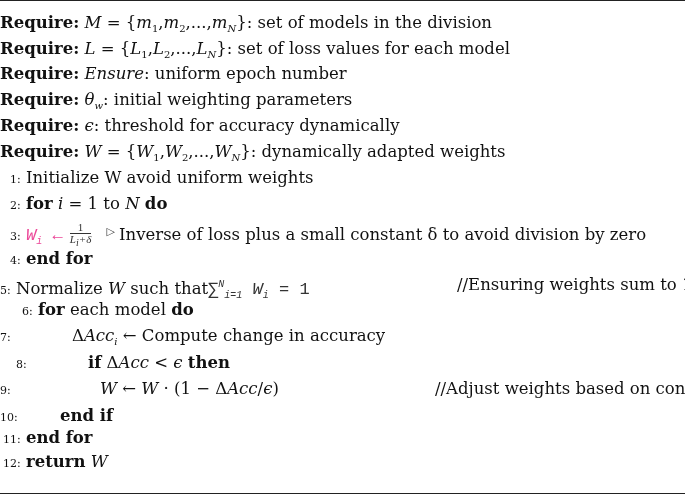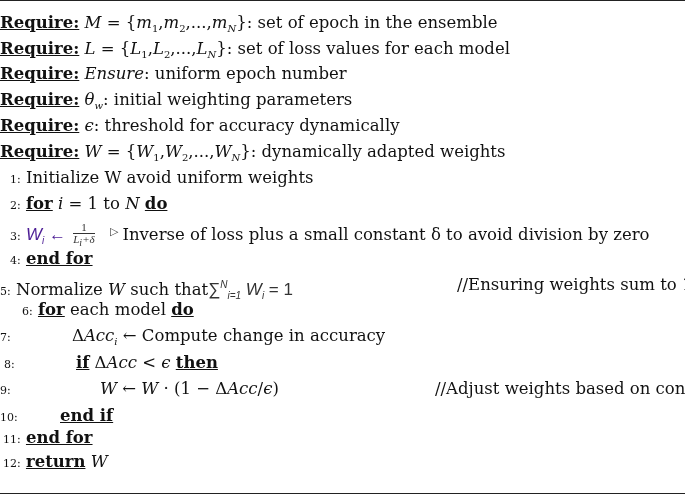--- a/index.html
+++ b/index.html
@@ -2,41 +2,41 @@
 <html><head>
 <meta charset="utf-8">
 <style>
   html, body { margin:0; padding:0; background:#ffffff; }
   body { width:685px; height:495px; position:relative; overflow:hidden;
          font-family:"DejaVu Serif", serif; color:#111; }
   .rule { position:absolute; left:0; width:685px; height:1px; background:#222; }
   .rule.top { top:0; }
   .rule.bottom { top:493px; }
   .line { position:absolute; left:0; white-space:nowrap; font-size:16.5px; line-height:20px; }
-  .b { font-weight:bold;text-decoration:underline; }
+  .b { font-weight:bold; }
   .i { font-style:italic; }
   .num { font-size:11px; display:inline-block; }
   .cm { position:absolute; white-space:nowrap; font-size:16.5px; line-height:20px; }
-  .math { font-family:Liberation Sans, sans-serif; font-style:italic; color:#4c1d95; font-size:17px; }
+  .math { font-family:Liberation Mono, monospace; font-style:italic; color:#ec4899; font-size:17px; }
   .frac { display:inline-block; vertical-align:middle; text-align:center; font-family:"Liberation Serif", serif; font-size:11px; line-height:11px; color:#333; margin:0 2px; }
   .frac span { display:block; }
   .frac .n { border-bottom:1px solid #333; padding:0 1px; }
   .tri { font-size:11px; color:#333; vertical-align:top; margin:0 4px 0 8px; }
   sub { font-size:10px; }
-  .sum { font-family:Liberation Sans, sans-serif; font-size:17px; color:#333; }
+  .sum { font-family:Liberation Mono, monospace; font-size:17px; color:#333; }
   .sum sup, .sum sub { font-size:10px; font-style:italic; }
 </style>
 </head>
 <body>
 
 <div class="rule top"></div>
 
 <div class="line" style="top:13px">
   <span class="b">Require:</span>
-  <span class="i">M</span> = {<span class="i">m</span><sub>1</sub>,<span class="i">m</span><sub>2</sub>,...,<span class="i">m</span><sub class="i">N</sub>}<span>: set of epoch in the ensemble</span>
+  <span class="i">M</span> = {<span class="i">m</span><sub>1</sub>,<span class="i">m</span><sub>2</sub>,...,<span class="i">m</span><sub class="i">N</sub>}<span>: set of models in the division</span>
 </div>
 <div class="line" style="top:39px">
   <span class="b">Require:</span>
   <span class="i">L</span> = {<span class="i">L</span><sub>1</sub>,<span class="i">L</span><sub>2</sub>,...,<span class="i">L</span><sub class="i">N</sub>}<span>: set of loss values for each model</span>
 </div>
 <div class="line" style="top:64px">
   <span class="b">Require:</span>
   <span class="i">Ensure</span><span>: uniform epoch number</span>
 </div>
 <div class="line" style="top:90px">
@@ -80,21 +80,21 @@
 
 <div class="line" style="top:300px; left:22px">
   <span class="num">6:</span>
   <span class="b">for</span>
   <span>each model</span>
   <span class="b">do</span>
 </div>
 <div class="line" style="top:326px; left:0px">
   <span class="num" style="width:72px">7:</span><span>Δ<span class="i">Acc<sub>i</sub></span> ← Compute change in accuracy</span>
 </div>
-<div class="line" style="top:353px; left:4px">
+<div class="line" style="top:353px; left:16px">
   <span class="num" style="width:72px">8:</span><span class="b">if</span> Δ<span class="i">Acc</span> &lt; <span class="i">ϵ</span> <span class="b">then</span>
 </div>
 <div class="line" style="top:379px; left:0px">
   <span class="num" style="width:100px">9:</span><span class="i">W</span> ← <span class="i">W</span> · (1 − Δ<span class="i">Acc</span>/<span class="i">ϵ</span>)
 </div>
 <div class="cm" style="top:379px; left:435px">//Adjust weights based on consistency</div>
 
 <div class="line" style="top:406px; left:0px">
   <span class="num" style="width:60px">10:</span><span class="b">end if</span>
 </div>

